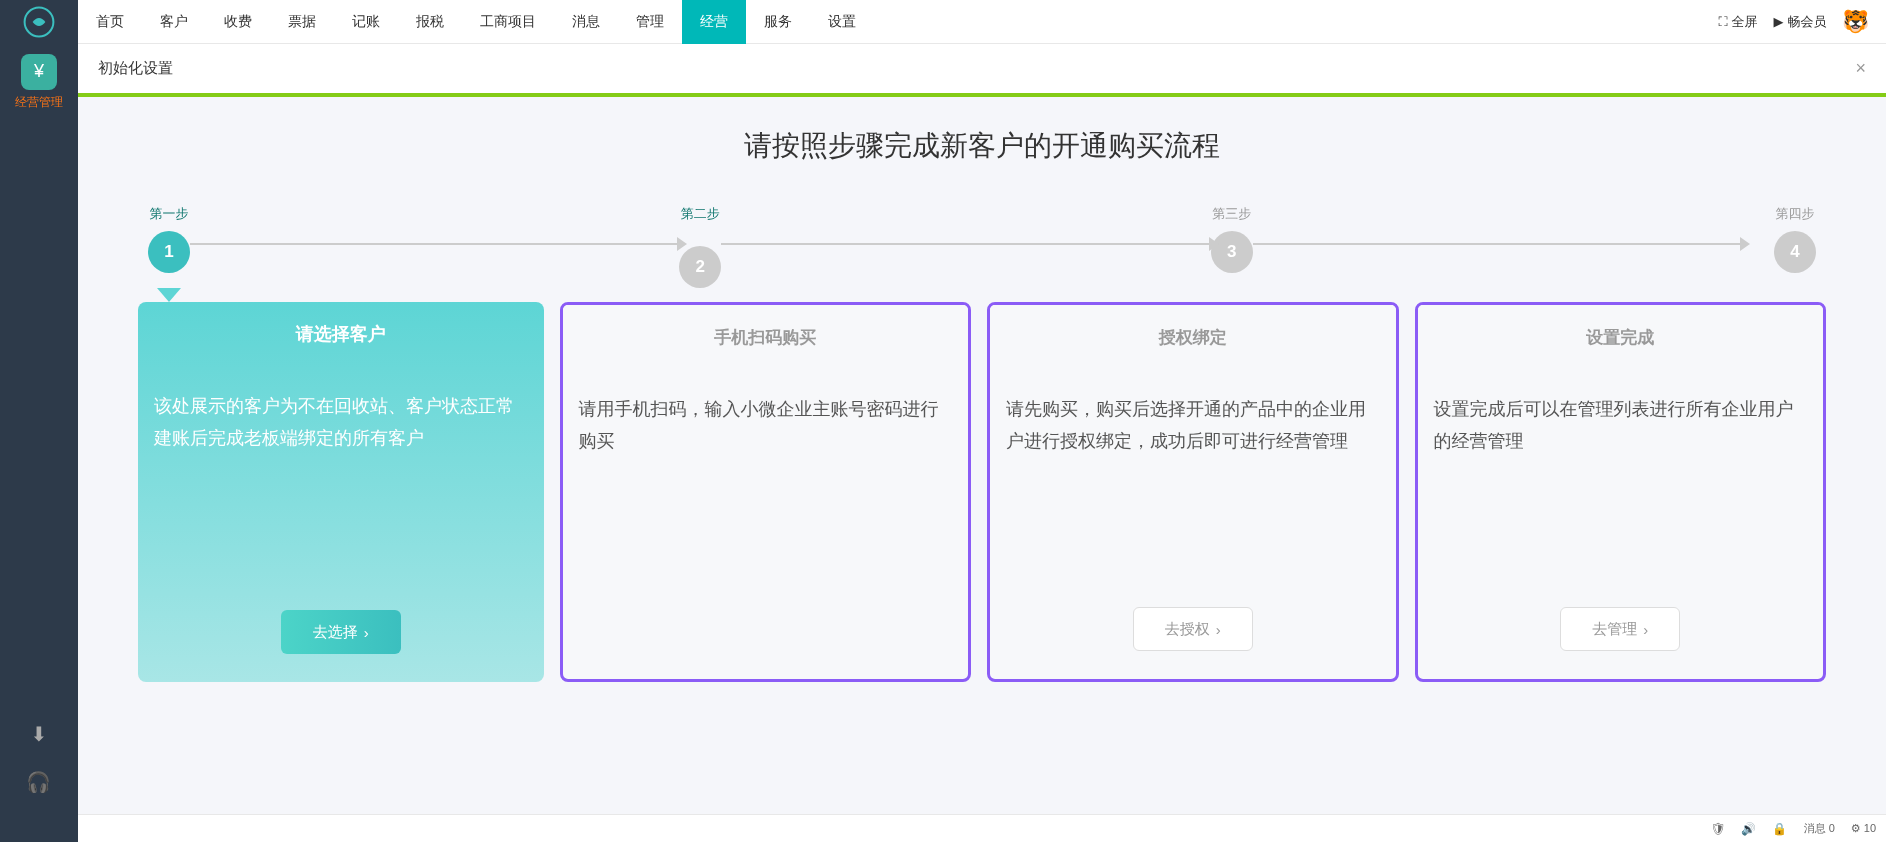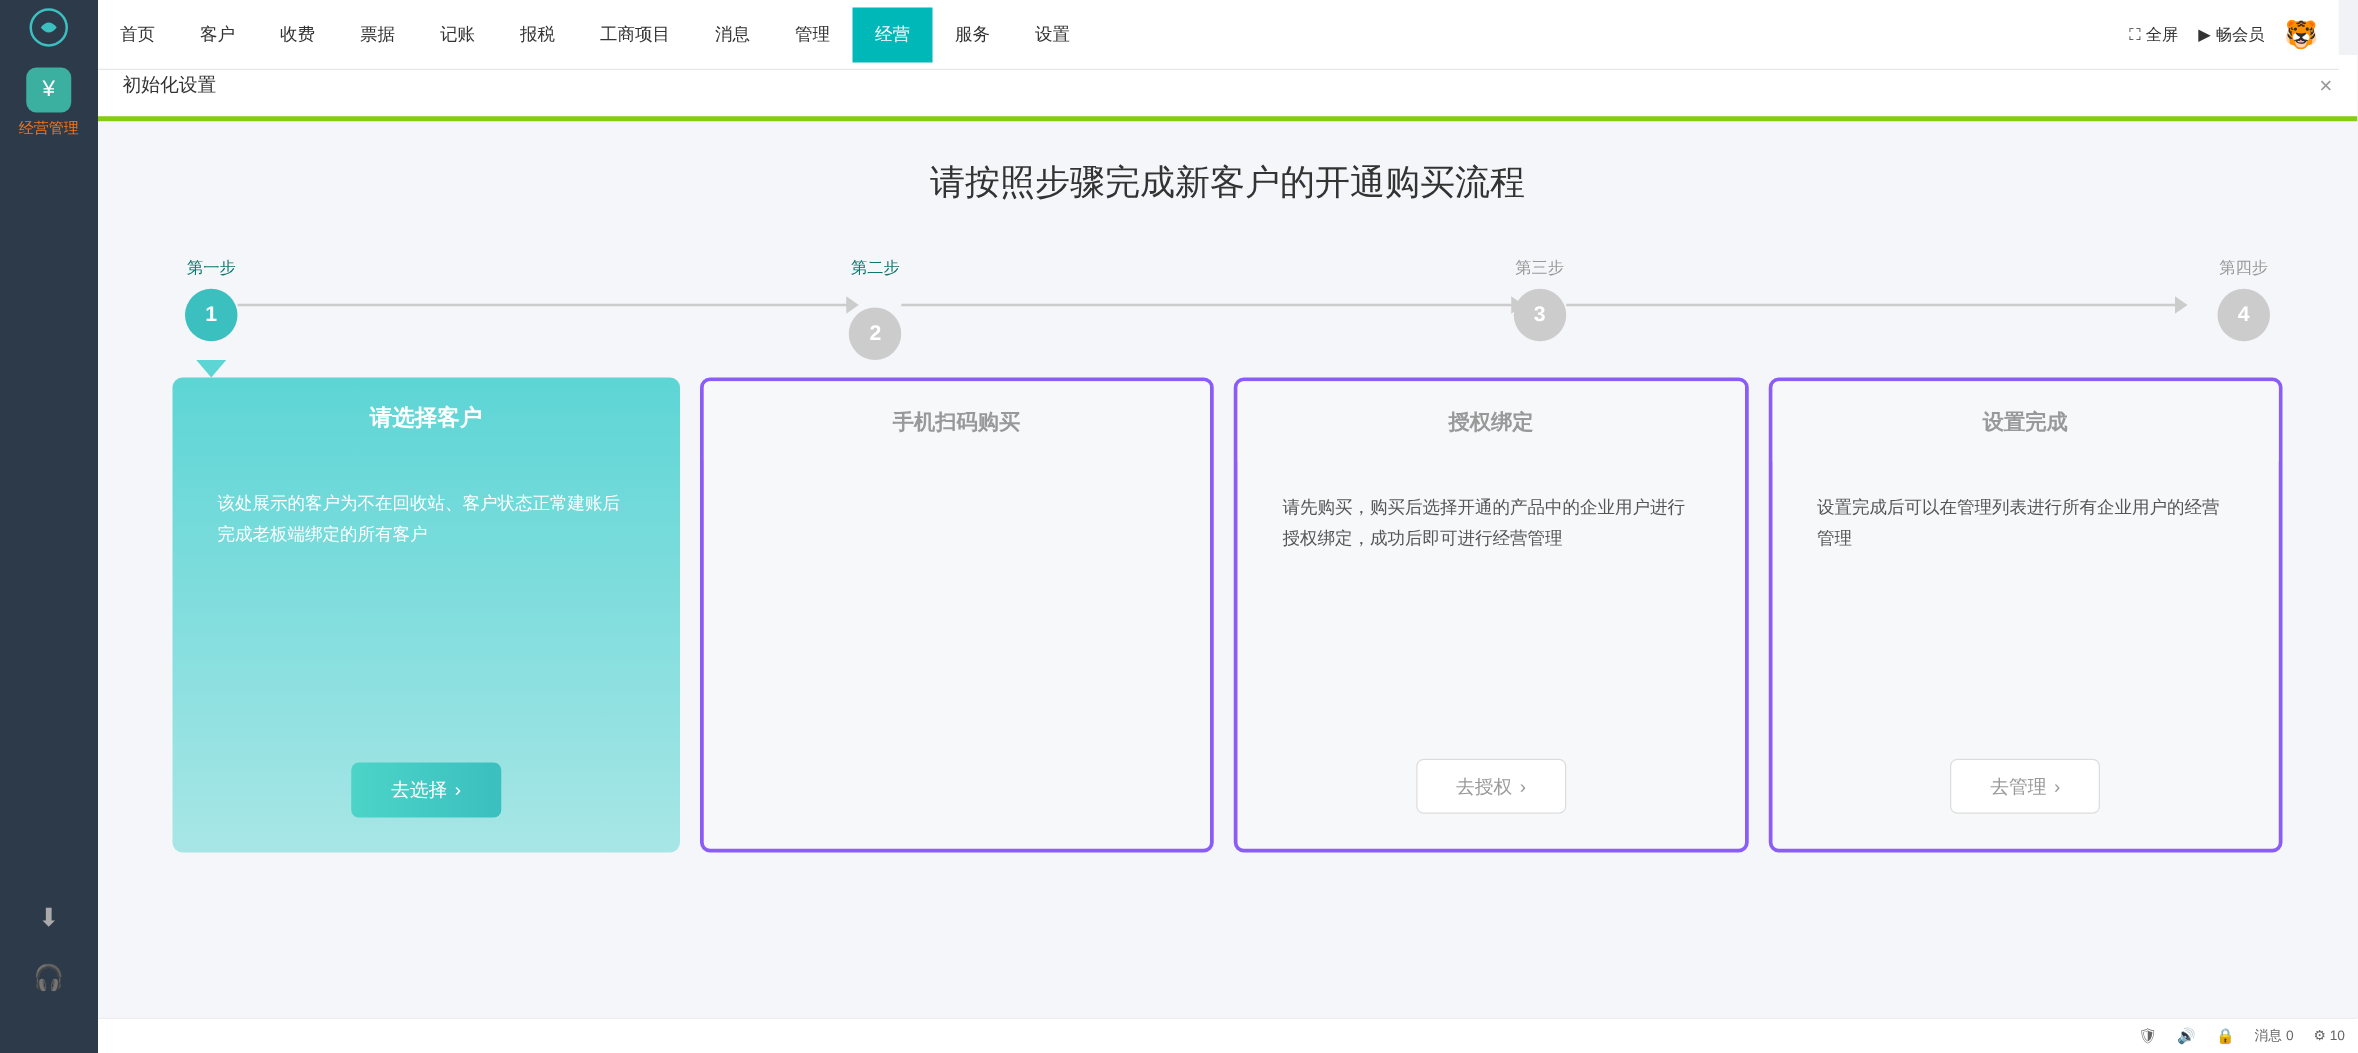--- a/index.html
+++ b/index.html
@@ -1,20 +1,20 @@
 <!DOCTYPE html>
 <html><head>
   <meta charset="utf-8">
   <style>
     * { margin: 0; padding: 0; box-sizing: border-box; }
     body { font-family: 'Microsoft YaHei', 'PingFang SC', sans-serif; background: #f0f2f5; width: 1886px; height: 842px; overflow: hidden; font-size: 14px; }
 
     
     .top-nav {
-      position: fixed; top: 0; left: 78px; right: 15px; height: 56px;
+      position: fixed; top: 0; left: 78px; right: 0; height: 44px;
       background: #fff; display: flex; align-items: center;
       border-bottom: 1px solid #e8e8e8; z-index: 100;
     }
     .nav-item {
       padding: 0 18px; height: 44px; display: flex; align-items: center;
       cursor: pointer; color: #333; font-size: 14px; white-space: nowrap;
     }
     .nav-item.active {
       background: #00b8b8; color: #fff; border-radius: 0;
     }
@@ -92,21 +92,21 @@
     .step-card.active-card {
       border: none; background: linear-gradient(180deg, #5dd5d5 0%, #a8e6e6 100%);
     }
     .card-header {
       height: 64px; display: flex; align-items: center; justify-content: center;
       font-size: 18px; font-weight: 600;
     }
     .active-card .card-header { color: #fff; }
     .inactive-card .card-header { color: #999; font-size: 17px; }
     .card-body {
-      flex: 1; padding: 24px 36px; font-size: 14px; line-height: 1.8; color: #555;
+      flex: 1; padding: 24px 16px; font-size: 18px; line-height: 1.8; color: #555;
     }
     .active-card .card-body { color: #fff; }
     .card-footer {
       padding: 20px 28px 28px;
       display: flex; justify-content: center;
     }
     .btn-action {
       min-width: 120px; height: 44px; border-radius: 6px;
       display: flex; align-items: center; justify-content: center;
       font-size: 15px; cursor: pointer; gap: 6px; border: none;
@@ -250,20 +250,23 @@
             <span>去选择</span>
             <span>›</span>
           </button>
         </div>
       </div>
 
       <div class="step-card inactive-card">
         <div class="card-header inactive-card">
           <span style="color:#999;font-size:17px;font-weight:600;">手机扫码购买</span>
         </div>
+        <div class="card-body">
+          <span>请用手机扫码，输入小微企业主账号密码进行购买</span>
+        </div>
         <div class="card-footer">
         </div>
       </div>
 
       <div class="step-card inactive-card">
         <div class="card-header inactive-card">
           <span style="color:#999;font-size:17px;font-weight:600;">授权绑定</span>
         </div>
         <div class="card-body">
           <span>请先购买，购买后选择开通的产品中的企业用户进行授权绑定，成功后即可进行经营管理</span>

